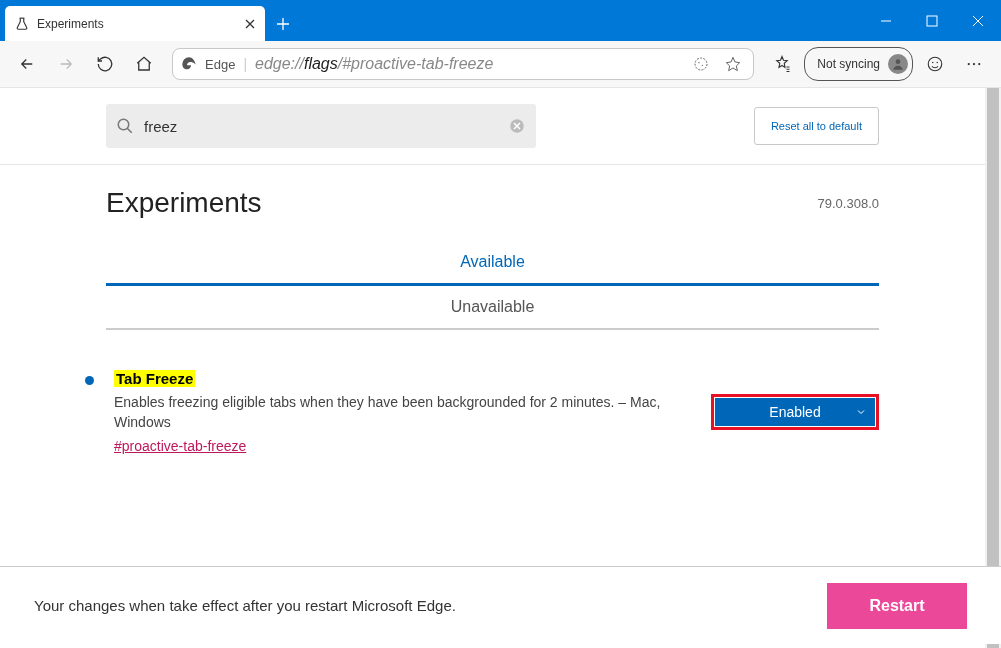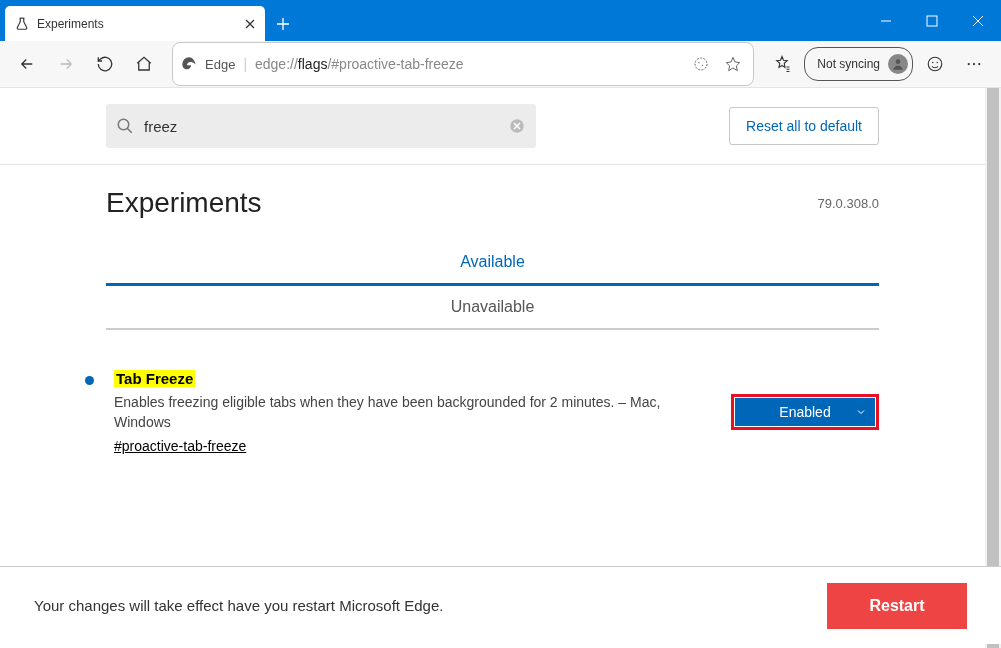--- a/index.html
+++ b/index.html
@@ -8,62 +8,62 @@
 .win-titlebar { height: 41px; background: #0078d7; display: flex; align-items: stretch; }
 .tab { background: #fff; border-radius: 5px 5px 0 0; margin-left: 5px; margin-top: 6px; width: 260px; display: flex; align-items: center; padding: 0 10px; gap: 8px; font-size: 12px; color: #333; }
 .tab-close { margin-left: auto; font-size: 14px; color: #333; cursor: pointer; }
 .new-tab { width: 36px; display: flex; align-items: center; justify-content: center; color: #fff; font-size: 18px; cursor: pointer; margin-top: 6px; }
 .win-controls { margin-left: auto; display: flex; }
 .win-btn { width: 46px; display: flex; align-items: center; justify-content: center; color: #fff; cursor: pointer; }
 
 .toolbar { height: 47px; background: #f7f7f7; display: flex; align-items: center; padding: 0 10px; gap: 5px; border-bottom: 1px solid #e5e5e5; }
 .tb-btn { width: 34px; height: 34px; display: flex; align-items: center; justify-content: center; color: #333; cursor: pointer; border-radius: 3px; }
 .tb-btn.disabled { color: #bbb; cursor: default; }
-.addrbar { flex: 1; height: 44px; background: #fff; border: 1px solid #c8c8c8; border-radius: 8px; display: flex; align-items: center; padding: 0 8px; gap: 8px; margin: 0 6px; }
+.addrbar { flex: 1; height: 32px; background: #fff; border: 1px solid #c8c8c8; border-radius: 8px; display: flex; align-items: center; padding: 0 8px; gap: 8px; margin: 0 6px; }
 .addr-edge { font-size: 13px; color: #555; }
 .addr-sep { color: #ccc; }
-.addr-url { font-size: 14px; color: #888; flex: 1; }
+.addr-url { font-size: 16px; color: #888; flex: 1; font-style: italic; }
 .addr-url .strong { color: #222; }
 .addr-ic { width: 24px; height: 24px; display: flex; align-items: center; justify-content: center; color: #666; cursor: pointer; }
 .sync-pill { height: 34px; border: 1.5px solid #555; border-radius: 14px; display: flex; align-items: center; padding: 0 4px 0 12px; gap: 8px; font-size: 12px; color: #333; cursor: pointer; }
 .sync-av { width: 20px; height: 20px; border-radius: 50%; background: #888; display: flex; align-items: center; justify-content: center; }
 
 .content-wrapper { position: relative; height: 560px; }
 .scrollbar-track { position: absolute; right: 0; top: 0; width: 16px; height: 100%; background: #f1f1f1; }
 .scrollbar-thumb { position: absolute; left: 2px; top: 0; width: 12px; height: 100%; background: #c1c1c1; }
 
 .content { padding: 0; margin-right: 16px; }
 .search-row { display: flex; align-items: center; padding: 16px 106px; gap: 33px; border-bottom: 1px solid #e5e5e5; }
 .search-box { flex: 0 0 430px; height: 44px; background: #ececec; border-radius: 3px; display: flex; align-items: center; padding: 0 10px; gap: 10px; }
 .search-box input { flex: 1; border: none; background: transparent; outline: none; font-size: 15px; color: #333; }
 .search-clear { color: #999; cursor: pointer; }
-.reset-btn { margin-left: auto; height: 38px; padding: 0 16px; border: 1px solid #c8c8c8; background: #fff; color: #0067b8; font-size: 14px; border-radius: 3px; cursor: pointer; }
+.reset-btn { margin-left: auto; height: 38px; padding: 0 16px; border: 1px solid #c8c8c8; background: #fff; color: #0067b8; font-size: 11px; border-radius: 3px; cursor: pointer; }
 
 .heading-row { display: flex; align-items: center; padding: 22px 106px 10px; }
 .page-title { font-size: 28px; font-weight: 400; color: #222; }
 .version { margin-left: auto; font-size: 13px; color: #666; }
 
 .tabs-row { display: flex; padding: 12px 106px 0; flex-direction: column; }
 .flag-tab { flex: 1; text-align: center; padding: 12px 0; font-size: 16px; cursor: pointer; border-bottom: 2px solid #ccc; color: #555; }
 .flag-tab.active { color: #0067b8; border-bottom: 3px solid #0067b8; }
 
 .flag-item { display: flex; padding: 40px 106px 0 85px; gap: 20px; }
 .flag-dot { width: 9px; height: 9px; border-radius: 50%; background: #0067b8; margin-top: 6px; flex-shrink: 0; }
 .flag-text { flex: 1; }
 .flag-title { font-size: 15px; font-weight: 600; background: #ffff00; padding: 0 2px; }
 .flag-desc { font-size: 14px; color: #444; margin-top: 6px; line-height: 1.4; max-width: 560px; }
-.flag-hash { font-size: 14px; text-decoration: underline; color: #000000; margin-top: 6px; display: inline-block; cursor: pointer; }
+.flag-hash { font-size: 14px; text-decoration: underline; color: #be185d; margin-top: 6px; display: inline-block; cursor: pointer; }
 .flag-select-wrap { flex-shrink: 0; margin-top: 24px; }
 .flag-select-hl { border: 3px solid #e81123; padding: 1px; }
-.flag-select { width: 140px; height: 28px; background: #0067b8; color: #fff; display: flex; align-items: center; justify-content: center; font-size: 14px; position: relative; cursor: pointer; }
+.flag-select { width: 160px; height: 28px; background: #0067b8; color: #fff; display: flex; align-items: center; justify-content: center; font-size: 14px; position: relative; cursor: pointer; }
 .flag-select svg { position: absolute; right: 8px; }
 
 .footer { position: absolute; bottom: 4px; left: 0; right: 0; height: 78px; border-top: 1px solid #ccc; display: flex; align-items: center; padding: 0 34px; background: #fff; }
 .footer-text { font-size: 15px; color: #333; }
-.restart-btn { margin-left: auto; width: 140px; height: 46px; background: #ef4444; color: #fff; border: none; font-size: 16px; font-weight: 600; cursor: pointer; }
+.restart-btn { margin-left: auto; width: 140px; height: 46px; background: #ec4899; color: #fff; border: none; font-size: 16px; font-weight: 600; cursor: pointer; }
 
 svg { display: block; }
 </style>
 </head>
 <body>
 
 <div class="win-titlebar">
   <div class="tab">
     <svg width="14" height="14" viewBox="0 0 24 24" fill="none" stroke="#333" stroke-width="2">
         <path d="M9 2v6l-5 10a2 2 0 0 0 2 3h12a2 2 0 0 0 2-3L15 8V2"></path>
@@ -221,16 +221,16 @@
             <svg width="12" height="12" viewBox="0 0 24 24">
                 <path d="M6 9l6 6 6-6" stroke="#fff" fill="none" stroke-width="2"></path>
               </svg>
           </div>
         </div>
       </div>
     </div>
   </div>
 
   <div class="footer">
-    <span class="footer-text">Your changes will take effect have you restart Microsoft Edge.</span>
+    <span class="footer-text">Your changes when take effect after you restart Microsoft Edge.</span>
     <button class="restart-btn">Restart</button>
   </div>
 </div>
 
 </body></html>

